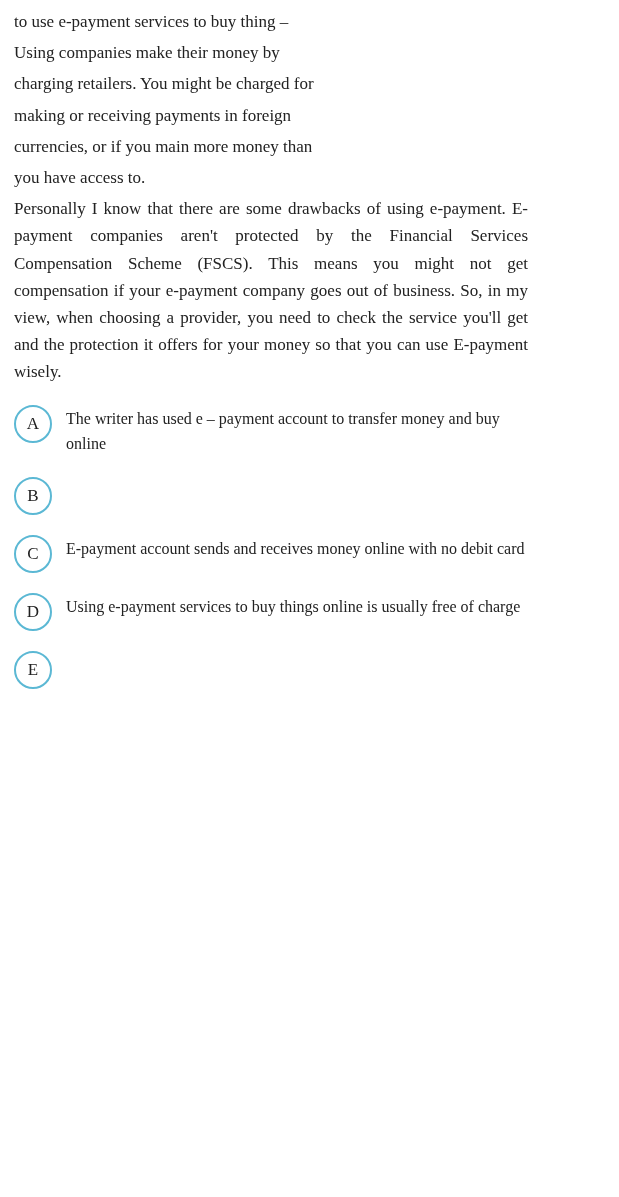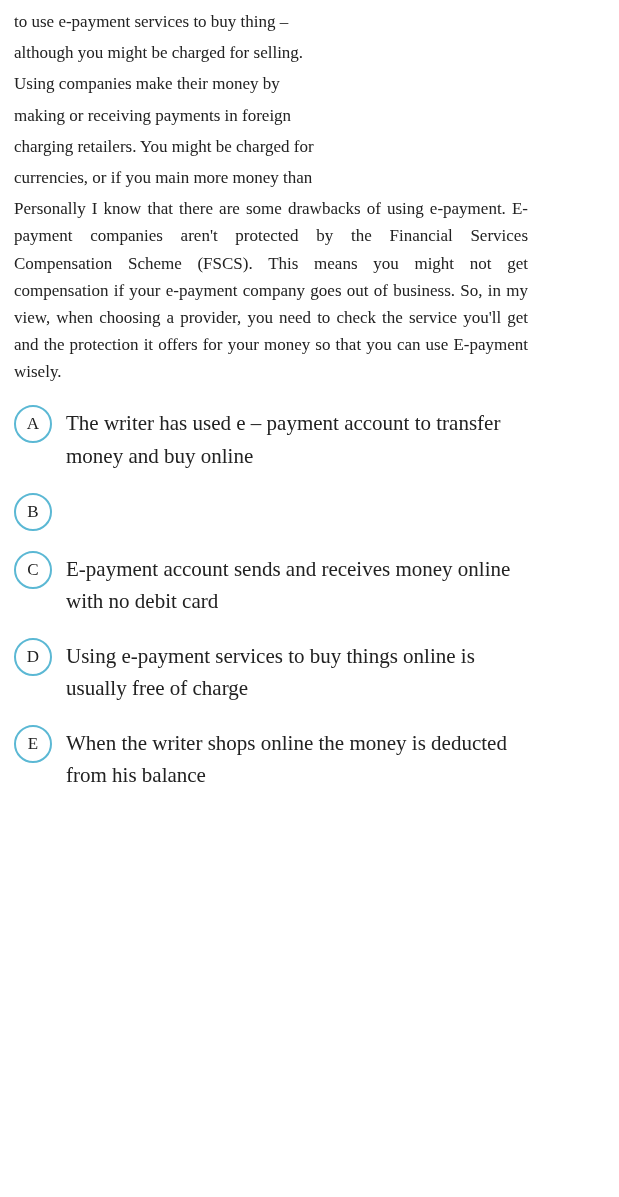--- a/index.html
+++ b/index.html
@@ -60,36 +60,36 @@
       color: #222222;
       background: #ffffff;
       margin-top: 2px;
     }
 
     .option-text {
       flex: 1;
       line-height: 1.55;
       padding-top: 4px;
       font-family: Georgia, 'Times New Roman', serif;
-      font-size: 21px;
+      font-size: 16px;
       color: #222222;
     }
   </style>
 </head>
 <body>
 
 <div class="page-container">
 
   <div class="passage-text">
     <p>to use e-payment services to buy thing –</p>
-    <p>although you might be charged for selling.</p>
     <p>Using companies make their money by</p>
+    <p>charging retailers. You might be charged for</p>
     <p>making or receiving payments in foreign</p>
-    <p>charging retailers. You might be charged for</p>
     <p>currencies, or if you main more money than</p>
+    <p>you have access to.</p>
     <p>Personally I know that there are some drawbacks of using e-payment. E-payment companies aren't protected by the Financial Services Compensation Scheme (FSCS). This means you might not get compensation if your e-payment company goes out of business. So, in my view, when choosing a provider, you need to check the service you'll get and the protection it offers for your money so that you can use E-payment wisely.</p>
   </div>
 
   <ul class="options-list">
 
     <li class="option-item">
       <div class="option-circle">
         <span>A</span>
       </div>
       <div class="option-text">The writer has used e – payment account to transfer money and buy online</div>
@@ -112,17 +112,16 @@
       <div class="option-circle">
         <span>D</span>
       </div>
       <div class="option-text">Using e-payment services to buy things online is usually free of charge</div>
     </li>
 
     <li class="option-item">
       <div class="option-circle">
         <span>E</span>
       </div>
-      <div class="option-text">When the writer shops online the money is deducted from his balance</div>
     </li>
 
   </ul>
 </div>
 
 </body></html>

